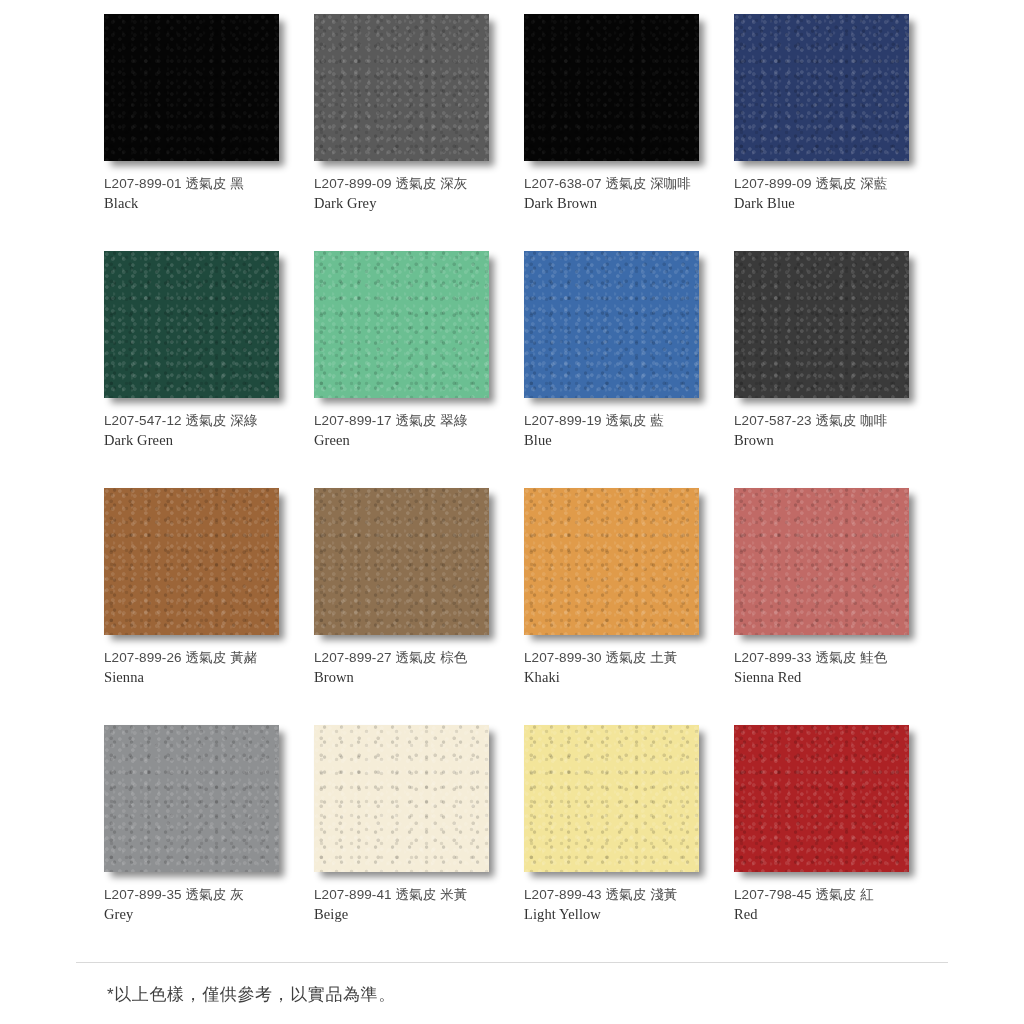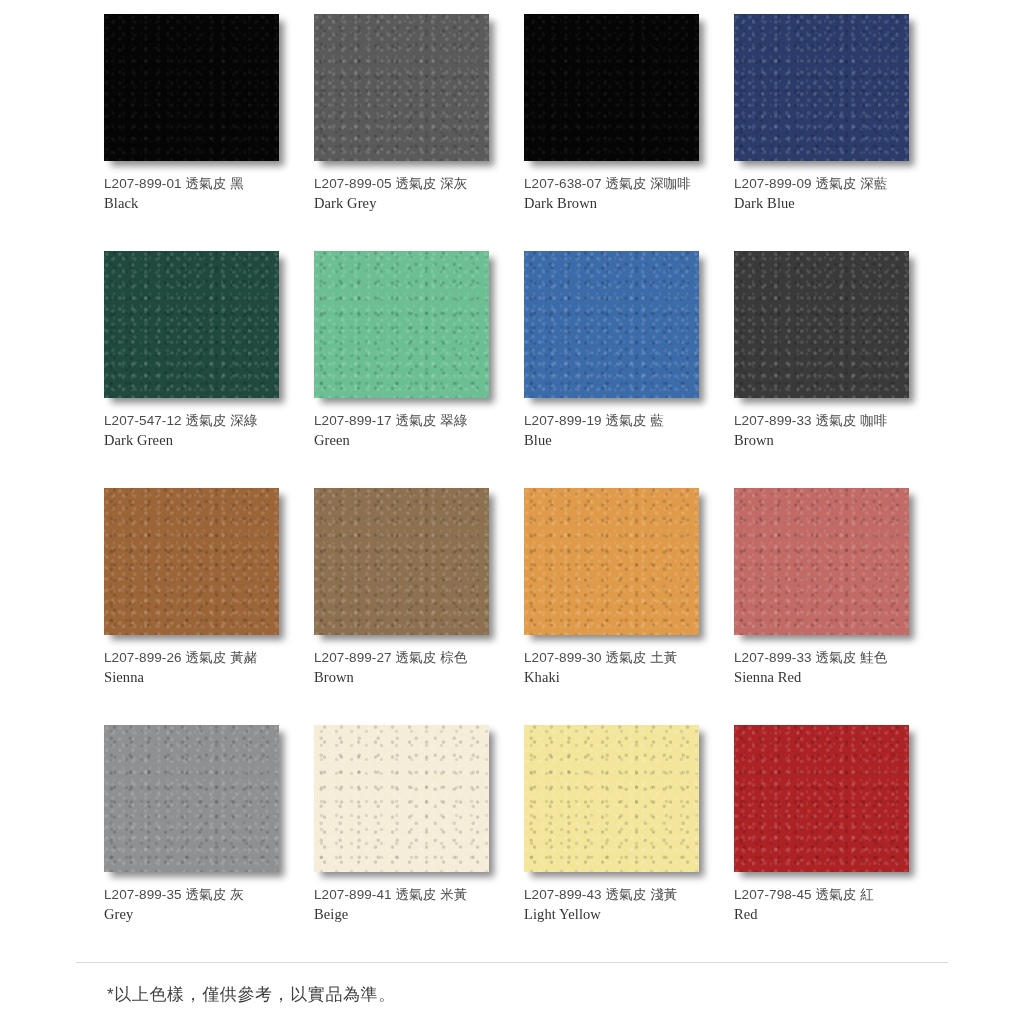--- a/index.html
+++ b/index.html
@@ -131,21 +131,21 @@
         <div class="chip-label">
           <div class="label-code">L207-899-01 透氣皮 黑</div>
           <div class="label-name">Black</div>
         </div>
       </div>
       <div class="swatch-cell">
         <div class="chip-wrap">
           <div class="chip" style="background: rgb(90, 90, 90);"></div>
         </div>
         <div class="chip-label">
-          <div class="label-code">L207-899-05 透氣皮 深灰</div>
+          <div class="label-code">L207-899-09 透氣皮 深灰</div>
           <div class="label-name">Dark Grey</div>
         </div>
       </div>
       <div class="swatch-cell">
         <div class="chip-wrap">
           <div class="chip flat" style="background: rgb(5, 5, 5);"></div>
         </div>
         <div class="chip-label">
           <div class="label-code">L207-638-07 透氣皮 深咖啡</div>
           <div class="label-name">Dark Brown</div>
@@ -185,21 +185,21 @@
         <div class="chip-label">
           <div class="label-code">L207-899-19 透氣皮 藍</div>
           <div class="label-name">Blue</div>
         </div>
       </div>
       <div class="swatch-cell">
         <div class="chip-wrap">
           <div class="chip" style="background: rgb(58, 58, 58);"></div>
         </div>
         <div class="chip-label">
-          <div class="label-code">L207-899-33 透氣皮 咖啡</div>
+          <div class="label-code">L207-587-23 透氣皮 咖啡</div>
           <div class="label-name">Brown</div>
         </div>
       </div>
       <div class="swatch-cell">
         <div class="chip-wrap">
           <div class="chip" style="background: rgb(156, 101, 56);"></div>
         </div>
         <div class="chip-label">
           <div class="label-code">L207-899-26 透氣皮 黃赭</div>
           <div class="label-name">Sienna</div>

